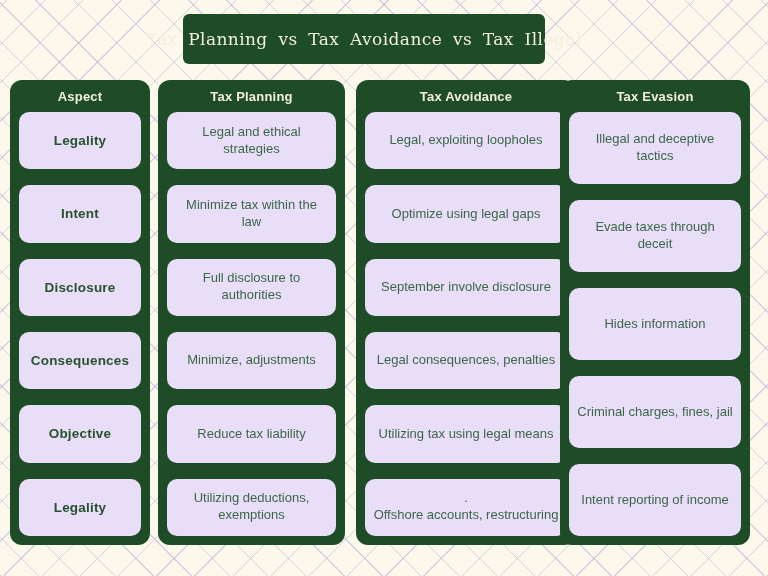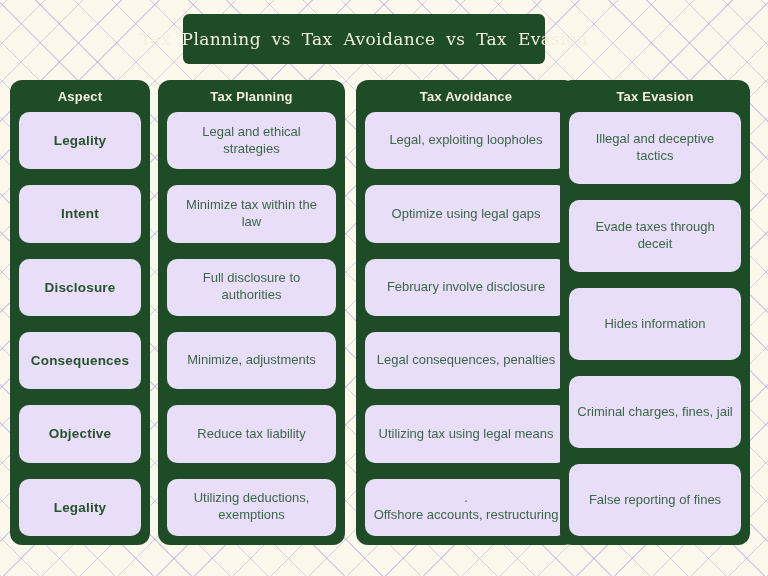--- a/index.html
+++ b/index.html
@@ -65,21 +65,21 @@
     font-weight:bold;color:var(--aspect-text);font-size:13.5px;
     letter-spacing:0.2px;
   }
 </style>
 </head>
 <body>
 
 <div class="stage">
 
   <div class="title-box">
-    <span>Tax Planning vs Tax Avoidance vs Tax Evasion</span>
+    <span>Tax Planning vs Tax Avoidance vs Tax Illegal</span>
   </div>
 
   <div class="col c0">
     <div class="col-header">Aspect</div>
     <div class="cells">
       <div class="cell">Legality</div>
       <div class="cell">Intent</div>
       <div class="cell">Disclosure</div>
       <div class="cell">Consequences</div>
       <div class="cell">Objective</div>
@@ -97,32 +97,32 @@
       <div class="cell">Reduce tax liability</div>
       <div class="cell">Utilizing deductions, exemptions</div>
     </div>
   </div>
 
   <div class="col c2">
     <div class="col-header">Tax Avoidance</div>
     <div class="cells">
       <div class="cell">Legal, exploiting loopholes</div>
       <div class="cell">Optimize using legal gaps</div>
-      <div class="cell">February involve disclosure</div>
+      <div class="cell">September involve disclosure</div>
       <div class="cell">Legal consequences, penalties</div>
       <div class="cell">Utilizing tax using legal means</div>
       <div class="cell">.
 Offshore accounts, restructuring</div>
     </div>
   </div>
 
   <div class="col c3">
     <div class="col-header">Tax Evasion</div>
     <div class="cells">
       <div class="cell">Illegal and deceptive tactics</div>
       <div class="cell">Evade taxes through deceit</div>
       <div class="cell">Hides information</div>
       <div class="cell">Criminal charges, fines, jail</div>
-      <div class="cell">False reporting of fines</div>
+      <div class="cell">Intent reporting of income</div>
     </div>
   </div>
 
 </div>
 
 </body></html>

